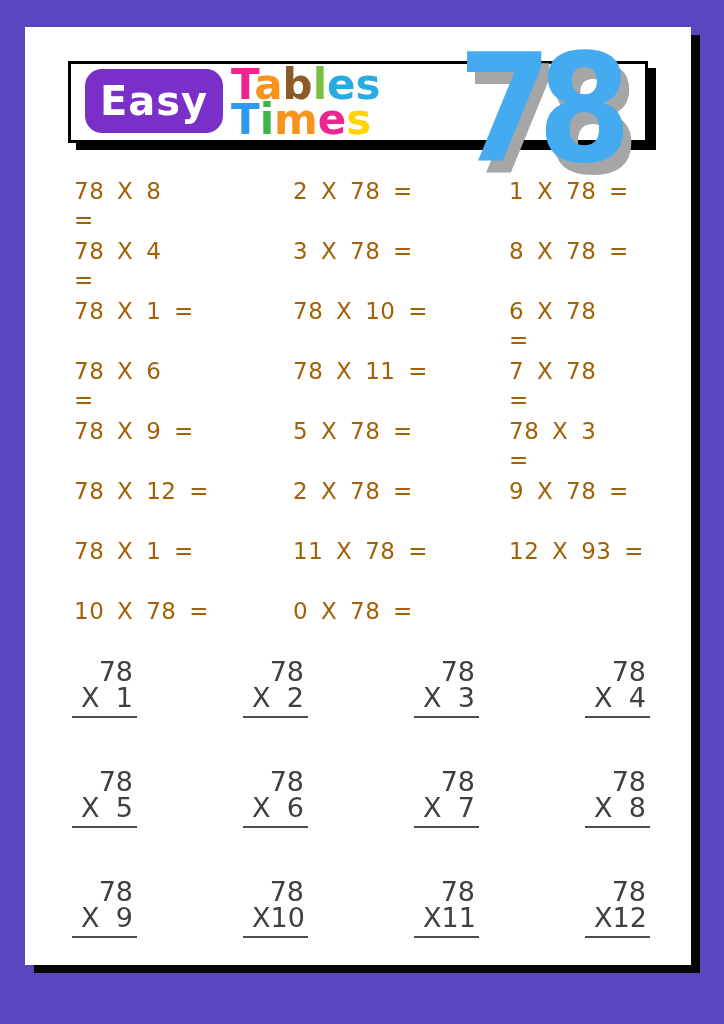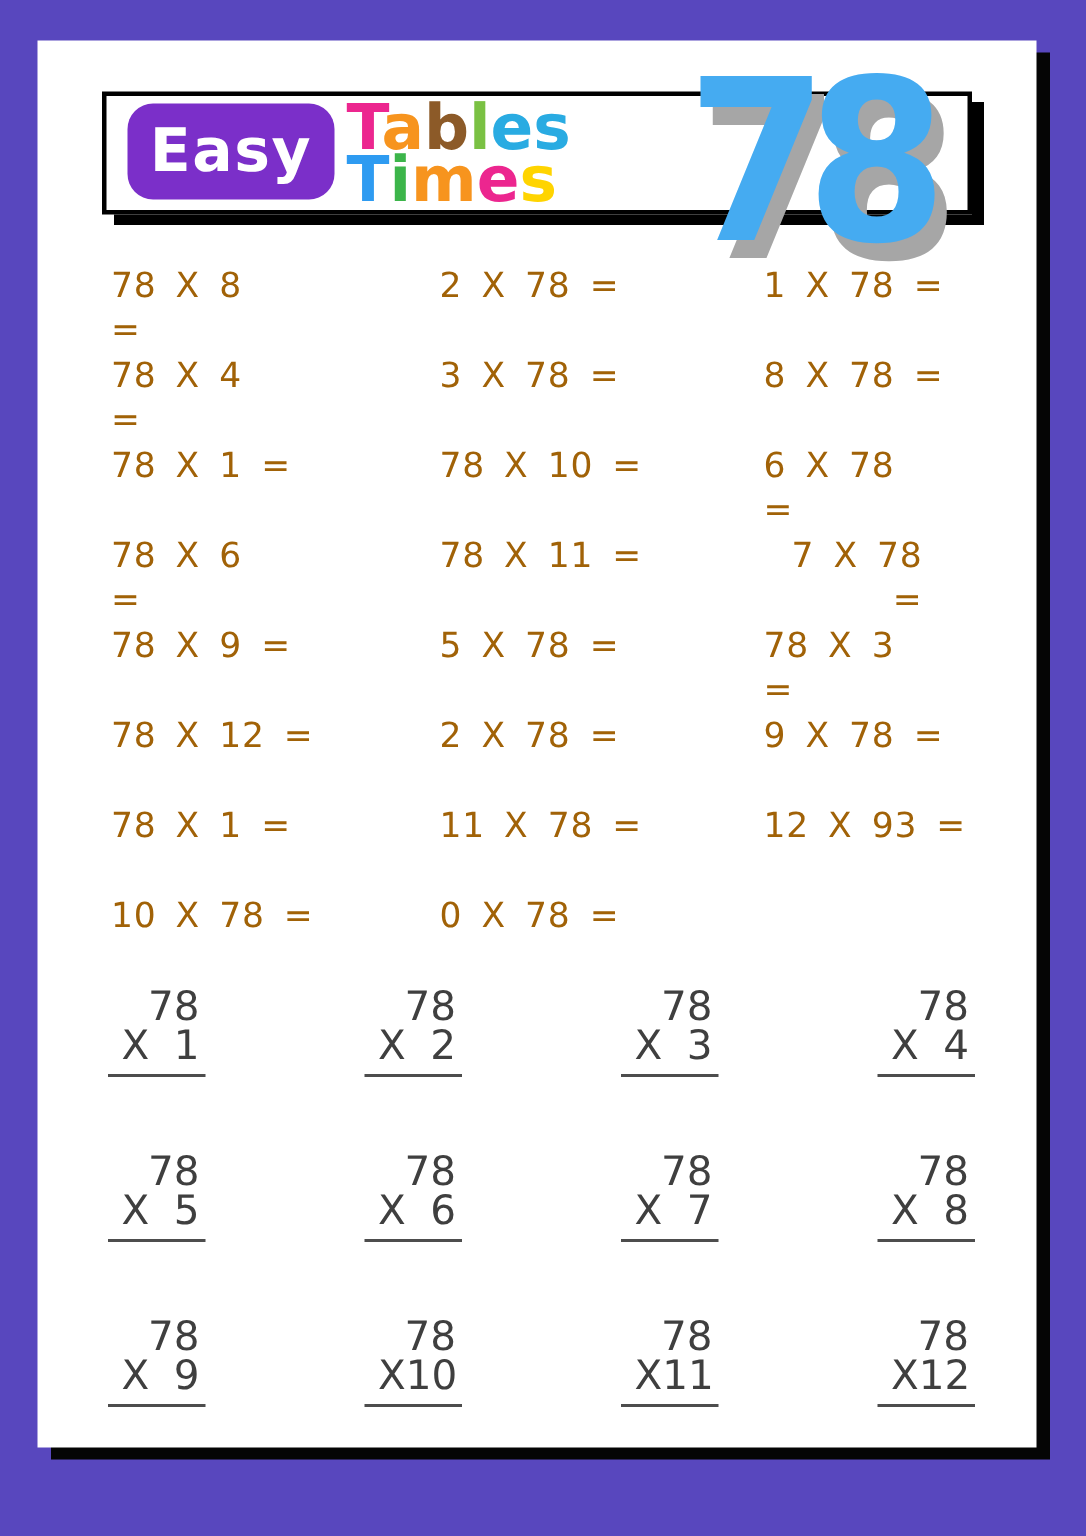--- a/index.html
+++ b/index.html
@@ -48,21 +48,21 @@
   .hproblems {
     position: absolute; left: 49px; top: 150px;
     display: grid;
     grid-template-columns: 219px 216px 106px;
     grid-auto-rows: 60px;
     font-size: 23px; line-height: 29px;
     color: #a16207;
     word-spacing: 5px; letter-spacing: 0.5px;
   }
   .hcell { white-space: nowrap; }
-  .hcell.wrap-right { text-align: right; }
+  .hcell.wrap-right { }
   .hcell .line2 { display: block; }
 
   
   .vproblems {
     position: absolute; left: 47px; top: 632px;
     display: grid;
     grid-template-columns: repeat(4, 171px);
     grid-auto-rows: 110px;
     color: #3F3F3F;
   }

